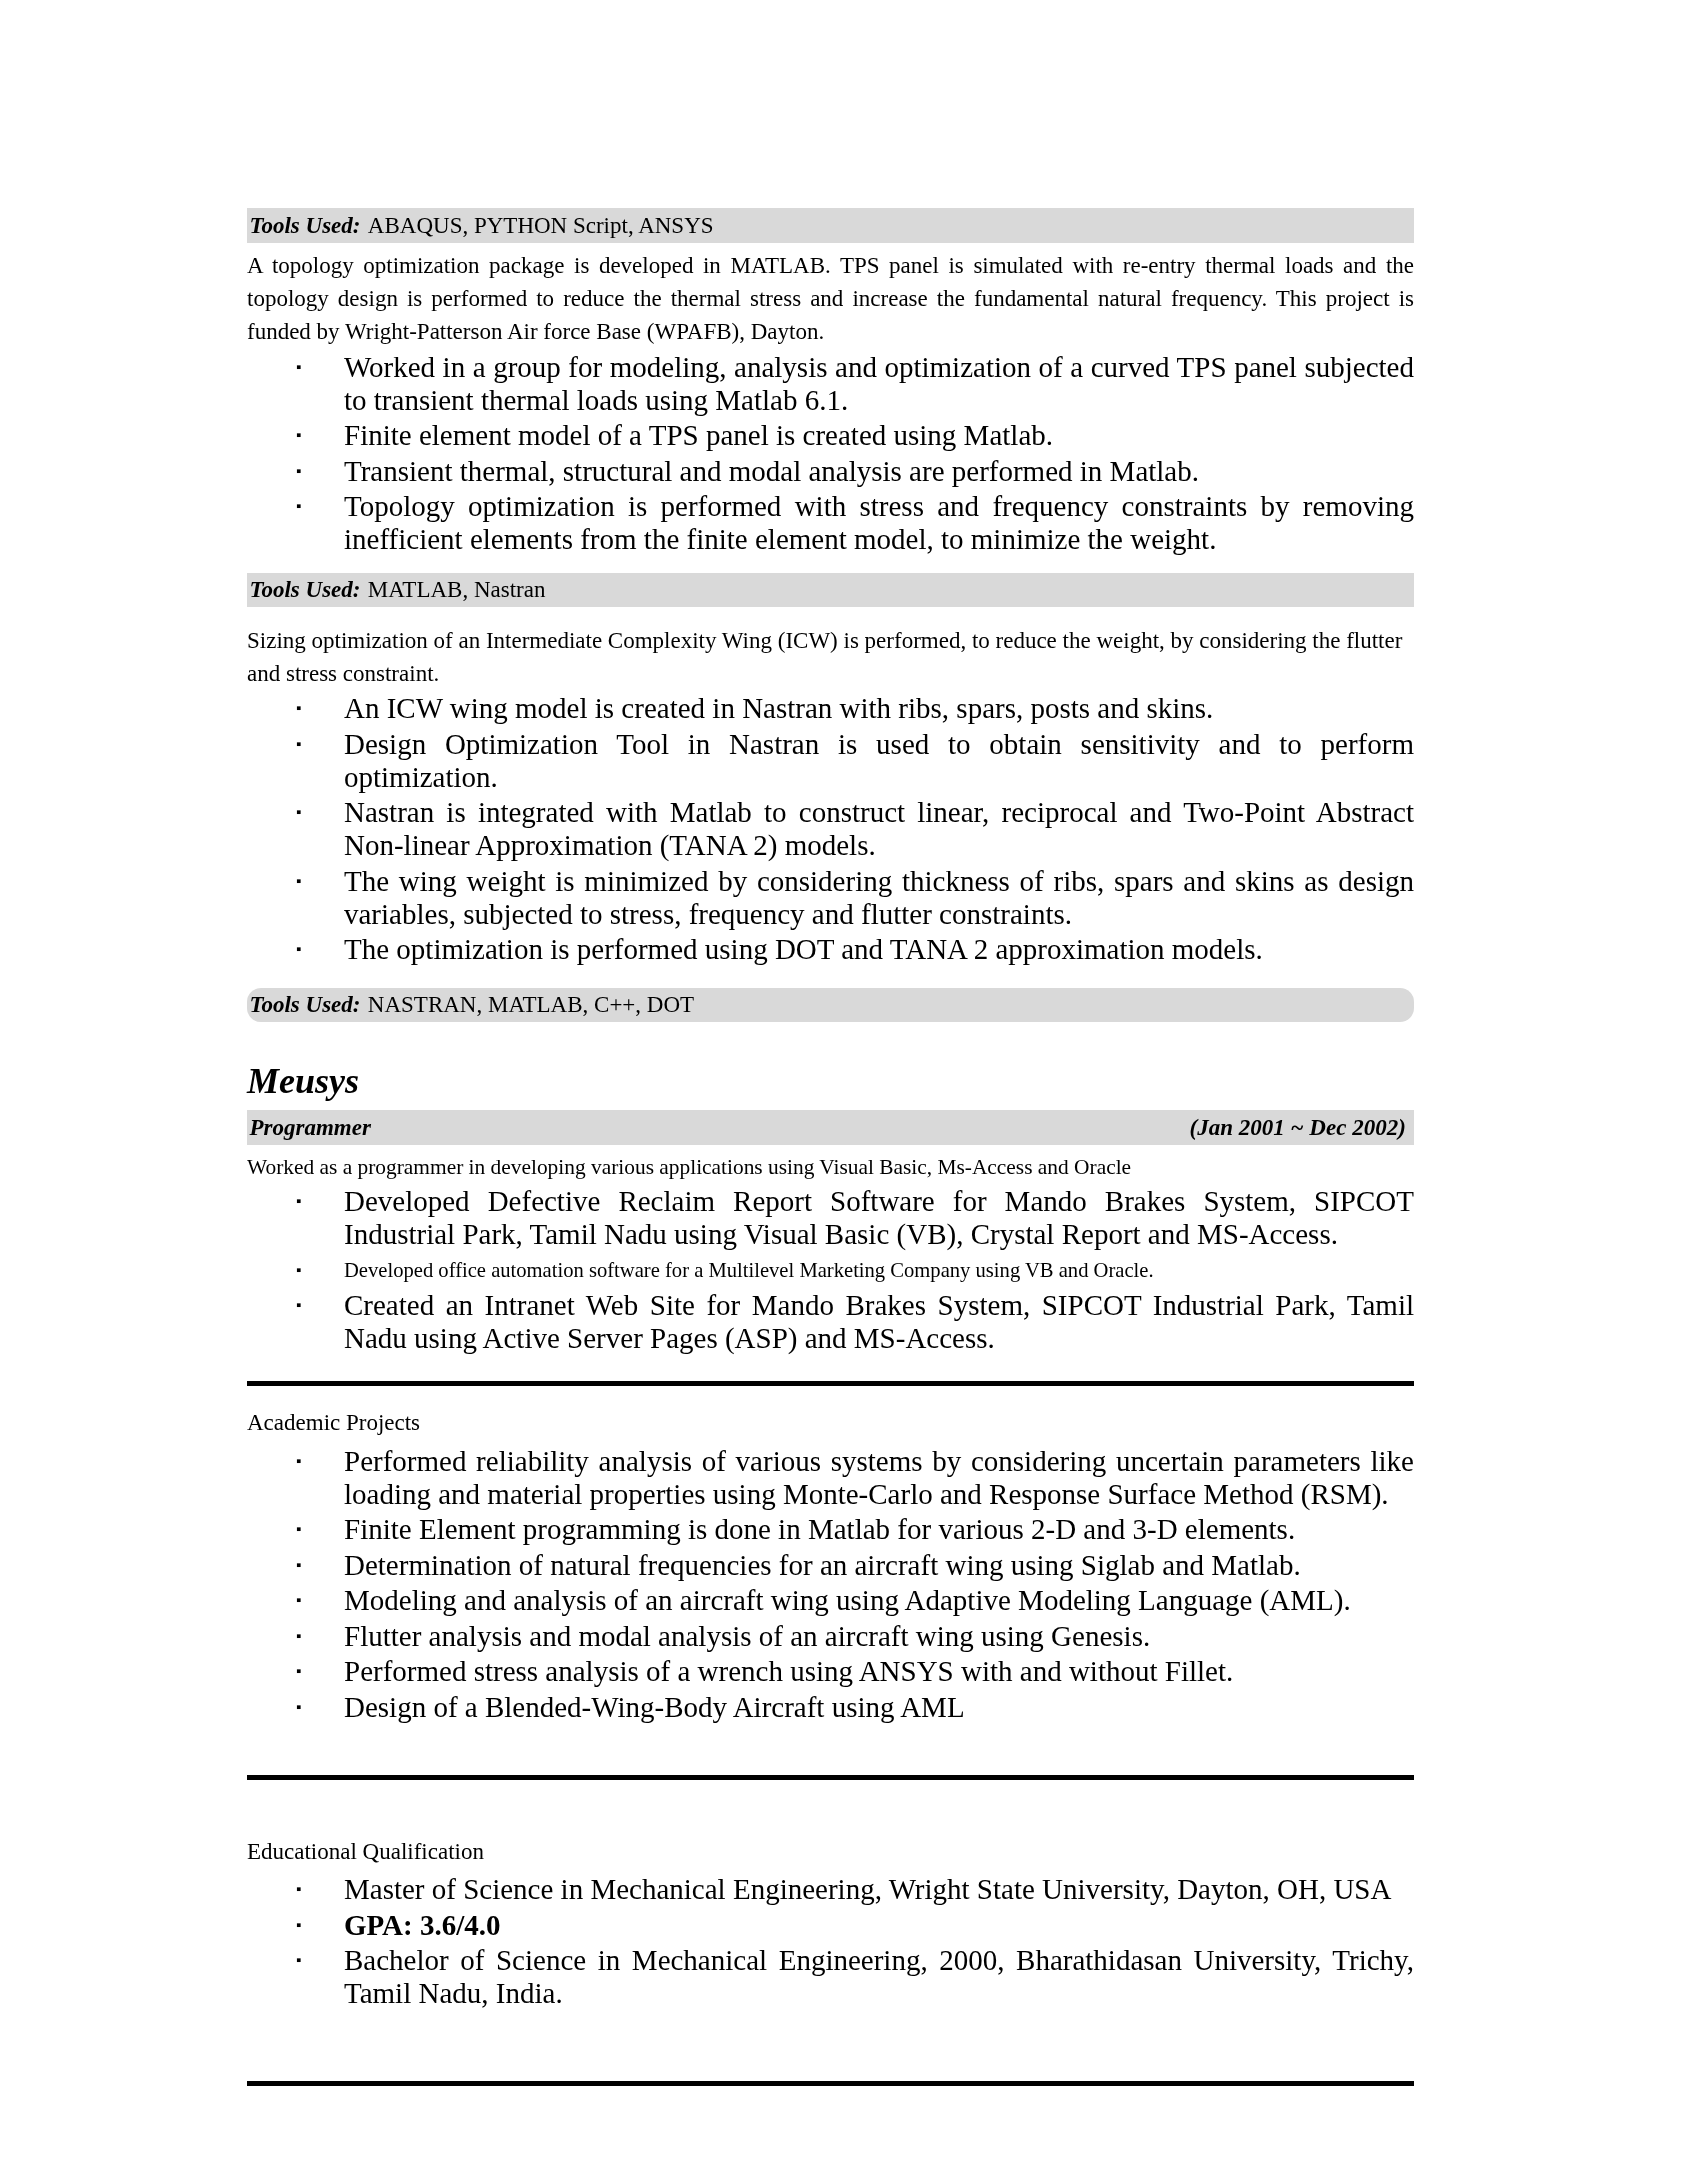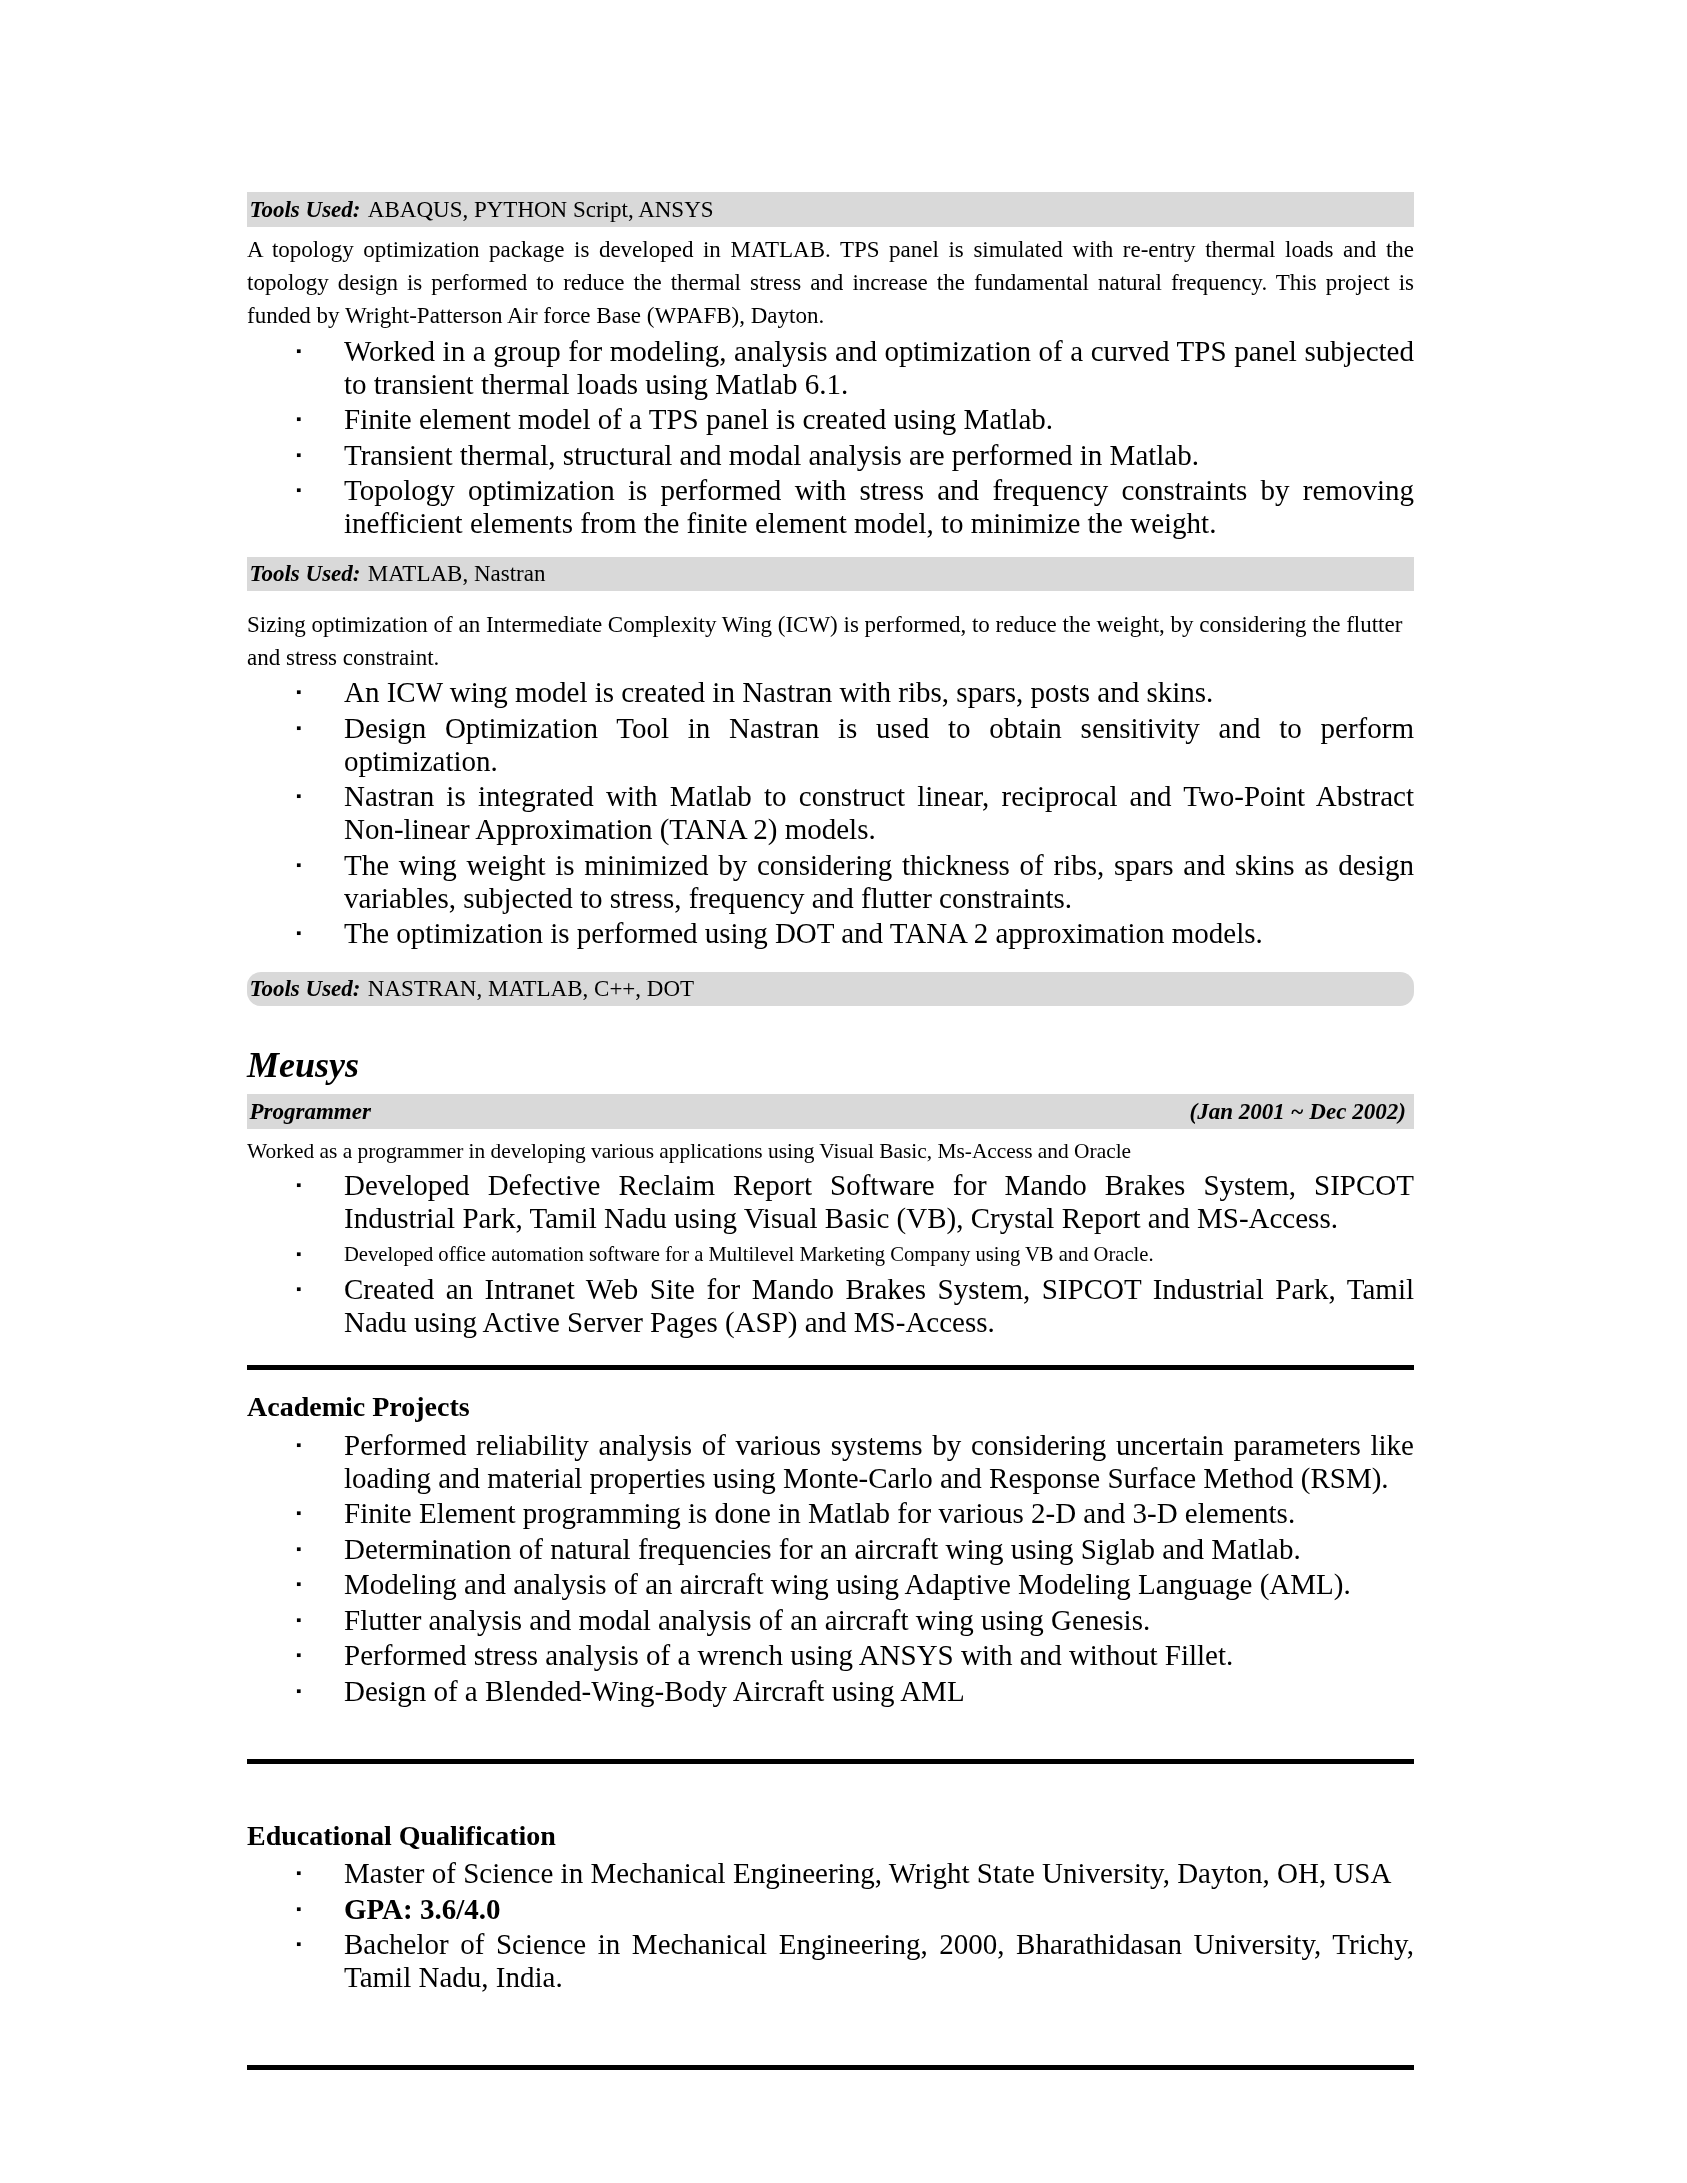--- a/index.html
+++ b/index.html
@@ -8,21 +8,21 @@
     width: 1687px;
     height: 2183px;
     position: relative;
     font-family: "Liberation Serif", serif;
     color: #000000;
     overflow: hidden;
   }
   .content {
     position: absolute;
     left: 247px;
-    top: 192px;
+    top: 208px;
     width: 1167px;
   }
   .text { font-size: 23px; line-height: 33px; }
   .justify { text-align: justify; }
 
   .tools-bar {
     background: #d9d9d9;
     font-size: 23px;
     line-height: 33px;
     padding: 0.8px 5px 0.8px 2.5px;
@@ -56,21 +56,21 @@
     justify-content: space-between;
     align-items: flex-end;
     font-weight: bold;
     font-style: italic;
     font-size: 23px;
     line-height: 33px;
     padding: 0.8px 8.2px 0.8px 2.5px;
   }
   .intro-small { font-size: 21.4px; line-height: 31px; }
 
-  .section-heading { font-size: 28px; font-weight: bold; line-height: 38px; }
+  .section-heading { font-size: 23px; font-weight: normal; line-height: 38px; }
   .divider { height: 5px; background: #000000; width: 100%; }
 
   .mt6  { margin-top: 5px; }
   .mt8  { margin-top: 6.6px; }
   .mt10 { margin-top: 8.2px; }
   .mt12 { margin-top: 10px; }
   .mt20 { margin-top: 16.5px; }
   .mt22 { margin-top: 18px; }
   .mt26 { margin-top: 21.4px; border-radius: 14px; }
   .mt32 { margin-top: 26px; }

